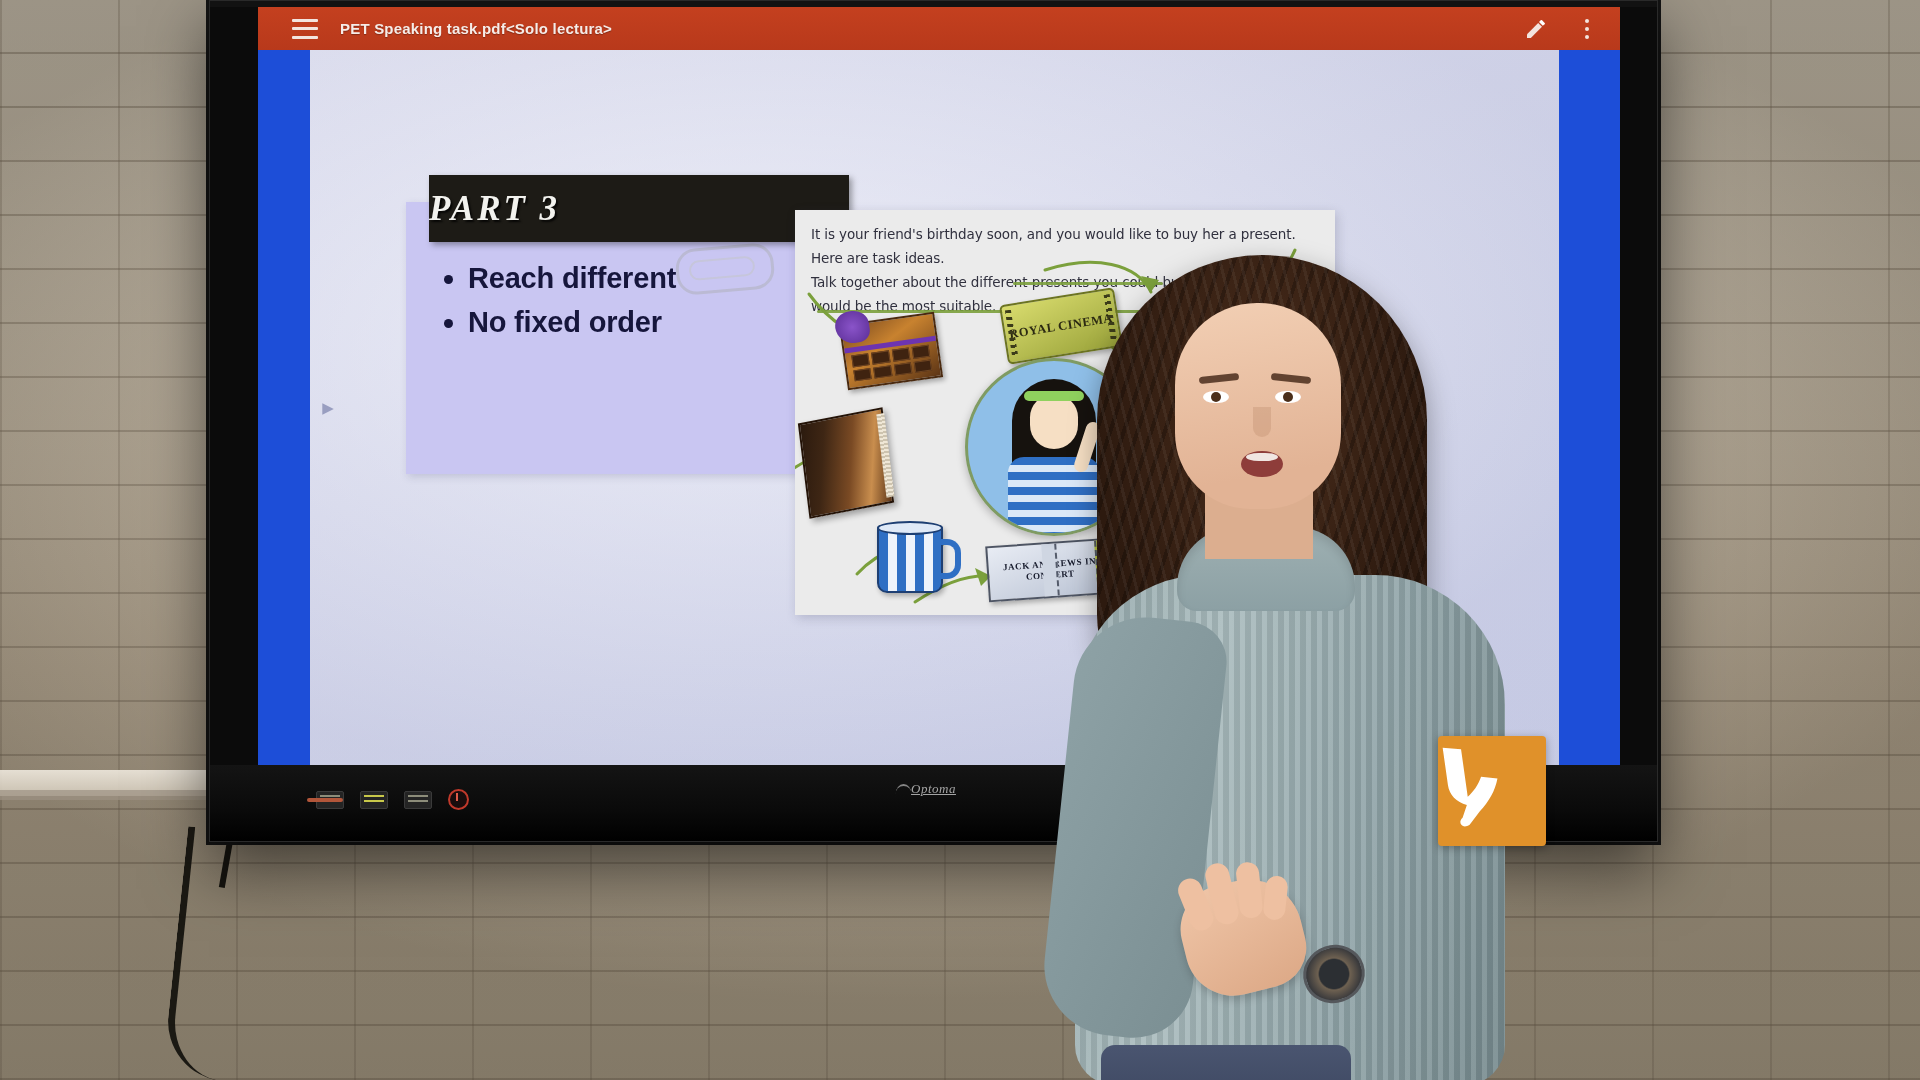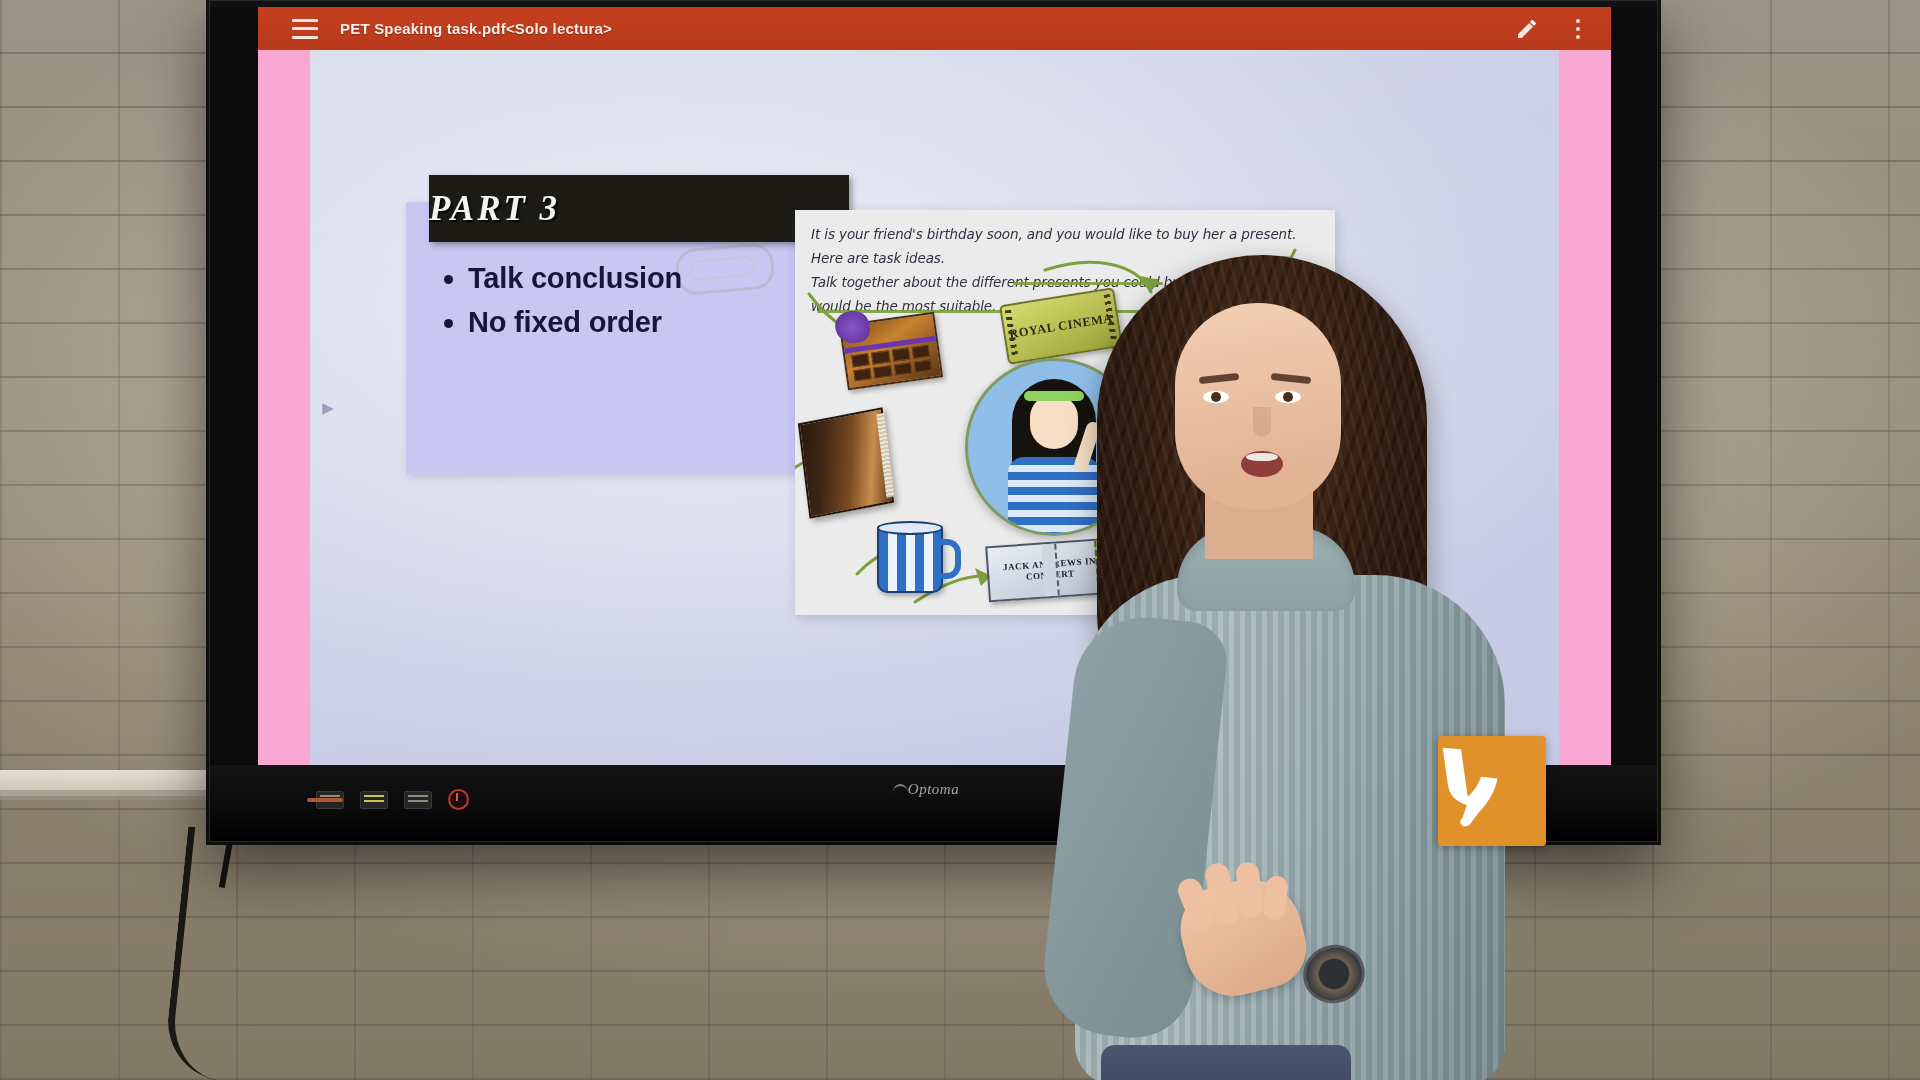--- a/index.html
+++ b/index.html
@@ -33,21 +33,21 @@
          border-bottom:0;transform:rotate(6deg);opacity:.95;}
   .cable2{position:absolute;left:224px;top:828px;width:6px;height:60px;
          background:#16140f;transform:rotate(10deg);}
 
   
   #display{position:absolute;left:209px;top:0px;width:1447px;height:840px;
       background:#0b0b0b;border:1px solid #2a2a2a;
       box-shadow:0 26px 60px rgba(0,0,0,.55), 0 0 0 3px #141414;}
   .bezel-top{position:absolute;left:0;top:0;width:100%;height:6px;background:#121212;}
   #screen{position:absolute;left:48px;top:6px;width:1353px;height:758px;
-      background:#f9a8d4;overflow:hidden;}
+      background:#1d4ed8;overflow:hidden;padding-left:9px;}
 
   
   #titlebar{position:absolute;left:0;top:0;width:100%;height:43px;
       background:linear-gradient(180deg,#c4401f 0%,#b8391b 100%);
       display:flex;align-items:center;padding:0 14px;box-sizing:border-box;}
   .hamburger{width:26px;height:20px;display:flex;flex-direction:column;
       justify-content:space-between;margin-left:20px;margin-right:22px;cursor:pointer;}
   .hamburger span{display:block;height:3px;background:#f3e4de;border-radius:1px;}
   #doc-title{color:#f6ece8;font-size:15px;font-weight:bold;letter-spacing:.2px;
       text-shadow:0 1px 1px rgba(0,0,0,.3);}
@@ -87,21 +87,21 @@
       border:3px solid #b9b9cf;border-radius:20px;transform:rotate(-5deg);opacity:.85;}
   .clip:after{content:"";position:absolute;left:10px;top:9px;width:62px;height:16px;
       border:2px solid #c6c6d8;border-radius:10px;}
 
   
   #sheet{position:absolute;left:485px;top:160px;width:540px;height:405px;
       background:#ebebeb;box-shadow:2px 3px 10px rgba(60,60,90,.22);}
   #tasktext{position:absolute;left:16px;top:12px;width:505px;
       font-family:"DejaVu Sans",sans-serif;font-size:13.5px;color:#30303e;
       line-height:1.78;letter-spacing:-.1px;}
-  #tasktext div{white-space:nowrap;font-style:italic;}
+  #tasktext div{white-space:nowrap;}
   .hl{position:absolute;height:3px;background:#7ba03c;opacity:.9;border-radius:2px;}
 
   
   .item{position:absolute;}
 
   
   .chocolates{left:48px;top:108px;width:92px;height:62px;
       background:linear-gradient(150deg,#7a4a1f,#c8822f 40%,#5d3515);
       border:2px solid #4a2a10;transform:rotate(-8deg);
       box-shadow:2px 3px 5px rgba(0,0,0,.3);}
@@ -186,21 +186,21 @@
       border:2px solid #17532f;}
 
   
   #arrows{position:absolute;left:0;top:0;width:540px;height:405px;pointer-events:none;}
 
   
   .bezel-bot{position:absolute;left:0;top:764px;width:100%;height:76px;
       background:linear-gradient(180deg,#141414 0%,#0a0a0a 60%,#000 100%);}
   .optoma{position:absolute;left:50%;top:16px;transform:translateX(-50%);
       color:#c9c9c9;font-family:"Liberation Serif",serif;font-style:italic;
-      font-size:15px;letter-spacing:.5px;opacity:.8;}
+      font-size:13px;letter-spacing:.5px;opacity:.8;text-decoration:underline;}
   .optoma:before{content:"";position:absolute;left:-16px;top:3px;width:16px;height:8px;
       border-top:2px solid #c9c9c9;border-radius:50%/100% 100% 0 0;opacity:.8;}
   .btns{position:absolute;left:106px;top:24px;display:flex;align-items:center;gap:16px;}
   .btn{width:26px;height:16px;background:#242424;border:1px solid #3a3a3a;border-radius:2px;
       position:relative;cursor:pointer;}
   .btn i{position:absolute;left:3px;right:3px;top:3px;height:2px;background:#8d8d7a;display:block;}
   .btn i+i{top:8px;}
   .btn.slider:after{content:"";position:absolute;left:-10px;top:6px;width:36px;height:4px;
       background:#b2563a;border-radius:2px;}
   .btn.yellow i{background:#c8c84a;}
@@ -303,21 +303,21 @@
         <div class="nextchev">▶</div>
 
         <div id="leftcard"></div>
         <div class="clip"></div>
 
         <div id="parttitle">
           <span>PART 3</span>
         </div>
 
         <ul id="bullets">
-          <li>Talk conclusion</li>
+          <li>Reach different</li>
           <li>No fixed order</li>
         </ul>
 
         <div id="sheet">
 
           <div id="tasktext">
             <div>It is your friend's birthday soon, and you would like to buy her a present.</div>
             <div>Here are task ideas.</div>
             <div>Talk together about the different presents you could buy, and say which</div>
             <div>would be the most suitable.</div>

